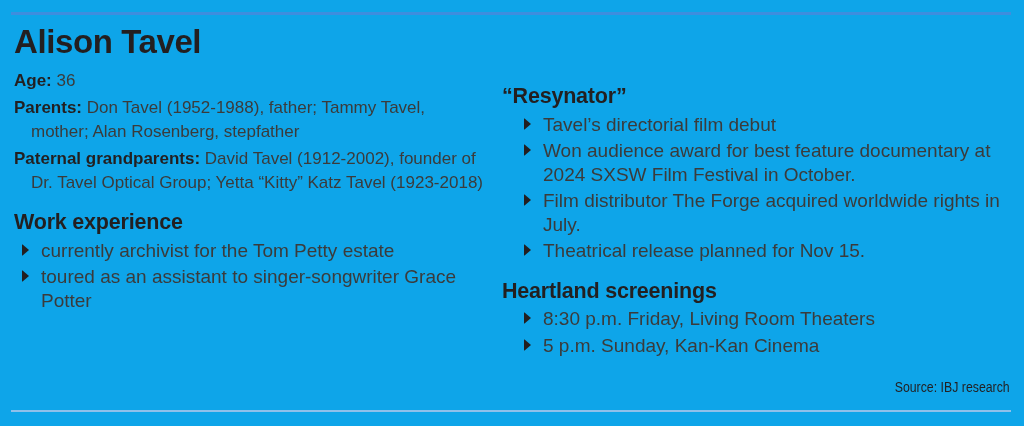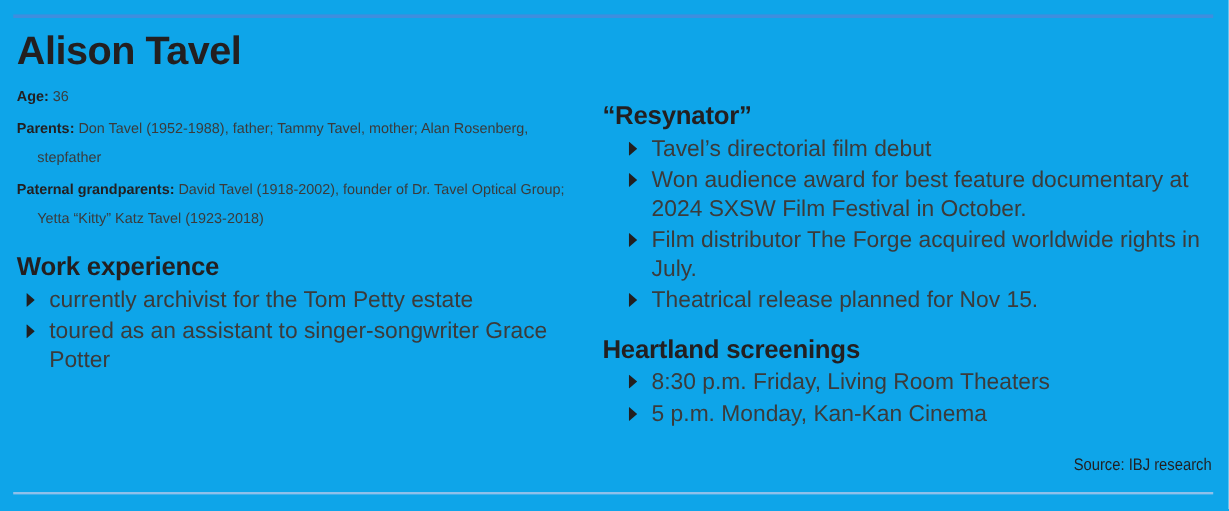--- a/index.html
+++ b/index.html
@@ -73,21 +73,21 @@
   .heading-gap-top {
     margin-top: 16px;
   }
 
   
   .def-list {
     margin: 0;
     padding: 0;
   }
   .def-row {
-    font-size: 12px;
+    font-size: 17px;
     line-height: 23.5px;
     padding-left: 17px;
     text-indent: -17px;
     margin-bottom: 4px;
     color: #3b3b3b;
   }
   .def-row .def-term {
     font-weight: bold;
     color: #231f20;
   }
@@ -149,21 +149,21 @@
   <div class="col-left">
 
     <h1 class="title">Alison Tavel</h1>
 
     <div class="def-list">
 
       <div class="def-row"><span class="def-term">Age:</span><span class="def-value"> 36</span></div>
 
       <div class="def-row"><span class="def-term">Parents:</span><span class="def-value"> Don Tavel (1952-1988), father; Tammy Tavel, mother; Alan Rosenberg, stepfather</span></div>
 
-      <div class="def-row"><span class="def-term">Paternal grandparents:</span><span class="def-value"> David Tavel (1918-2002), founder of Dr. Tavel Optical Group; Yetta “Kitty” Katz Tavel (1923-2018)</span></div>
+      <div class="def-row"><span class="def-term">Paternal grandparents:</span><span class="def-value"> David Tavel (1912-2002), founder of Dr. Tavel Optical Group; Yetta “Kitty” Katz Tavel (1923-2018)</span></div>
 
     </div>
 
     <h2 class="section-heading heading-gap-top">Work experience</h2>
 
     <ul class="bullets">
       <li>
         <span class="bullet-marker"></span>
         <span>currently archivist for the Tom Petty estate</span>
       </li>
@@ -200,21 +200,21 @@
 
     <h2 class="section-heading heading-gap-top">Heartland screenings</h2>
 
     <ul class="bullets">
       <li>
         <span class="bullet-marker"></span>
         <span>8:30 p.m. Friday, Living Room Theaters</span>
       </li>
       <li>
         <span class="bullet-marker"></span>
-        <span>5 p.m. Monday, Kan-Kan Cinema</span>
+        <span>5 p.m. Sunday, Kan-Kan Cinema</span>
       </li>
     </ul>
 
   </div>
 
   <div class="source">Source: IBJ research</div>
 
   <div class="rule-bottom"></div>
 
 </div>

